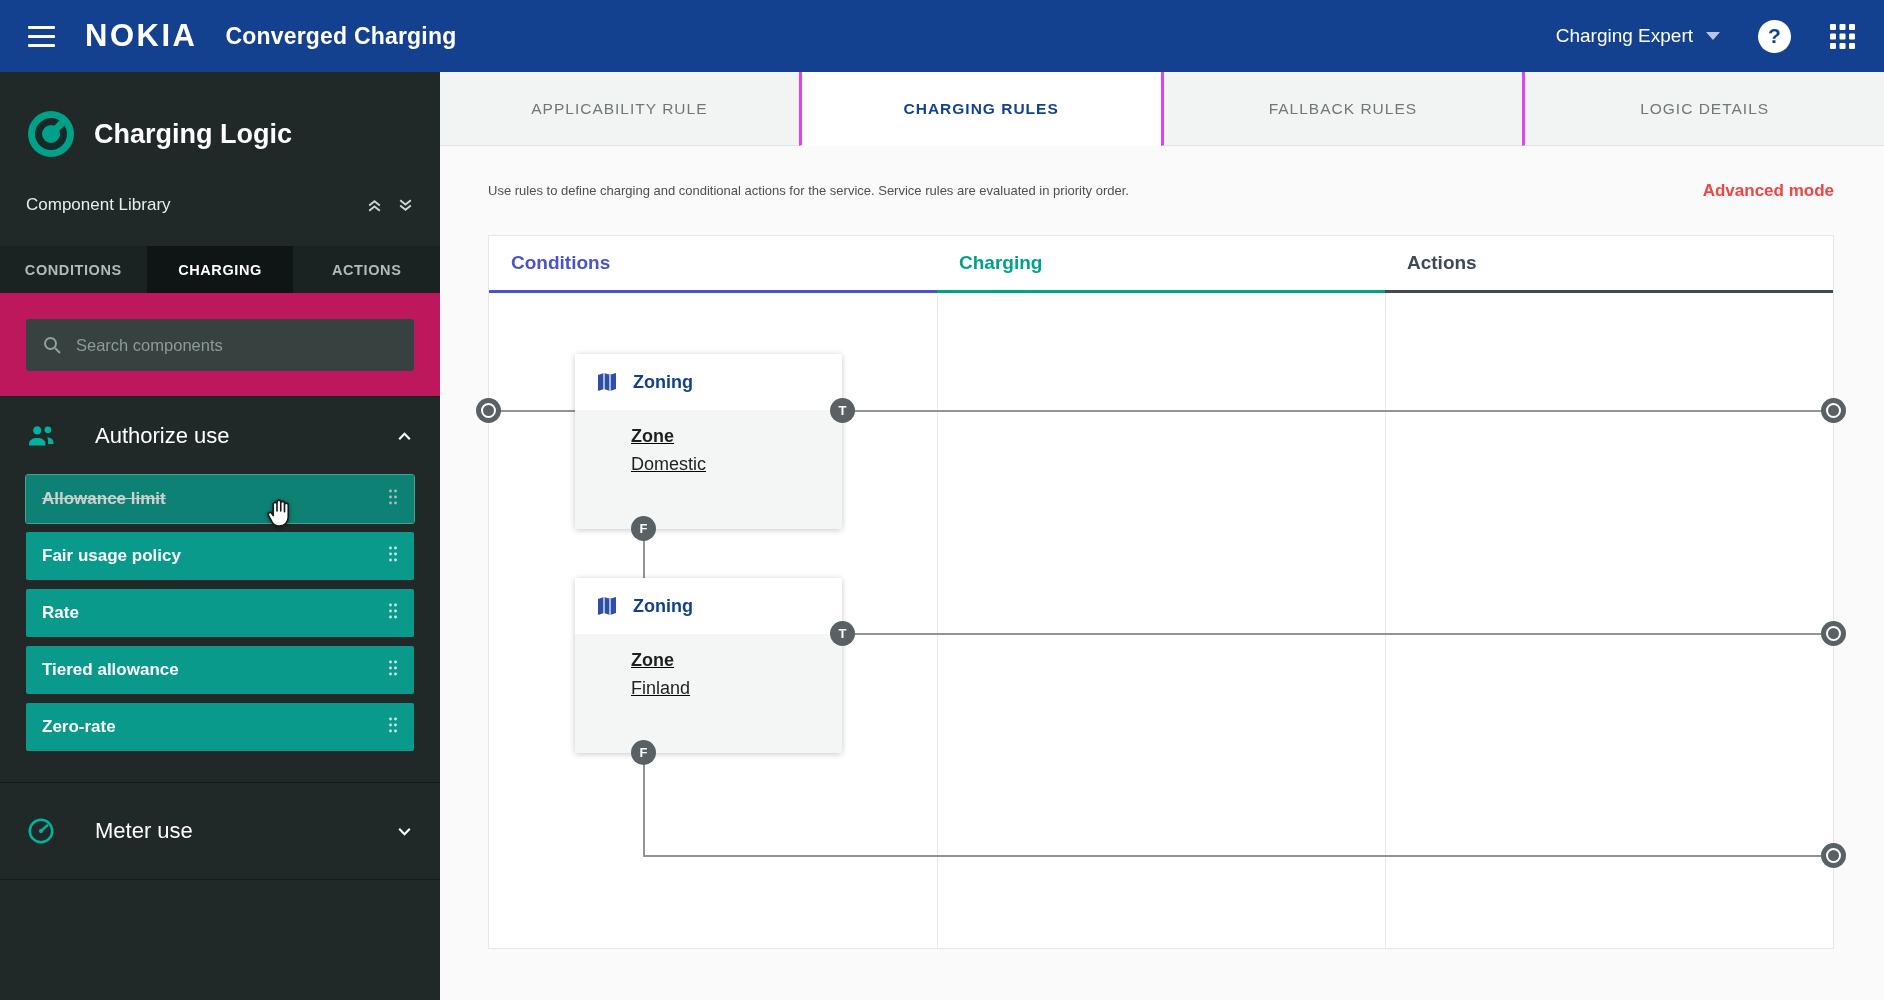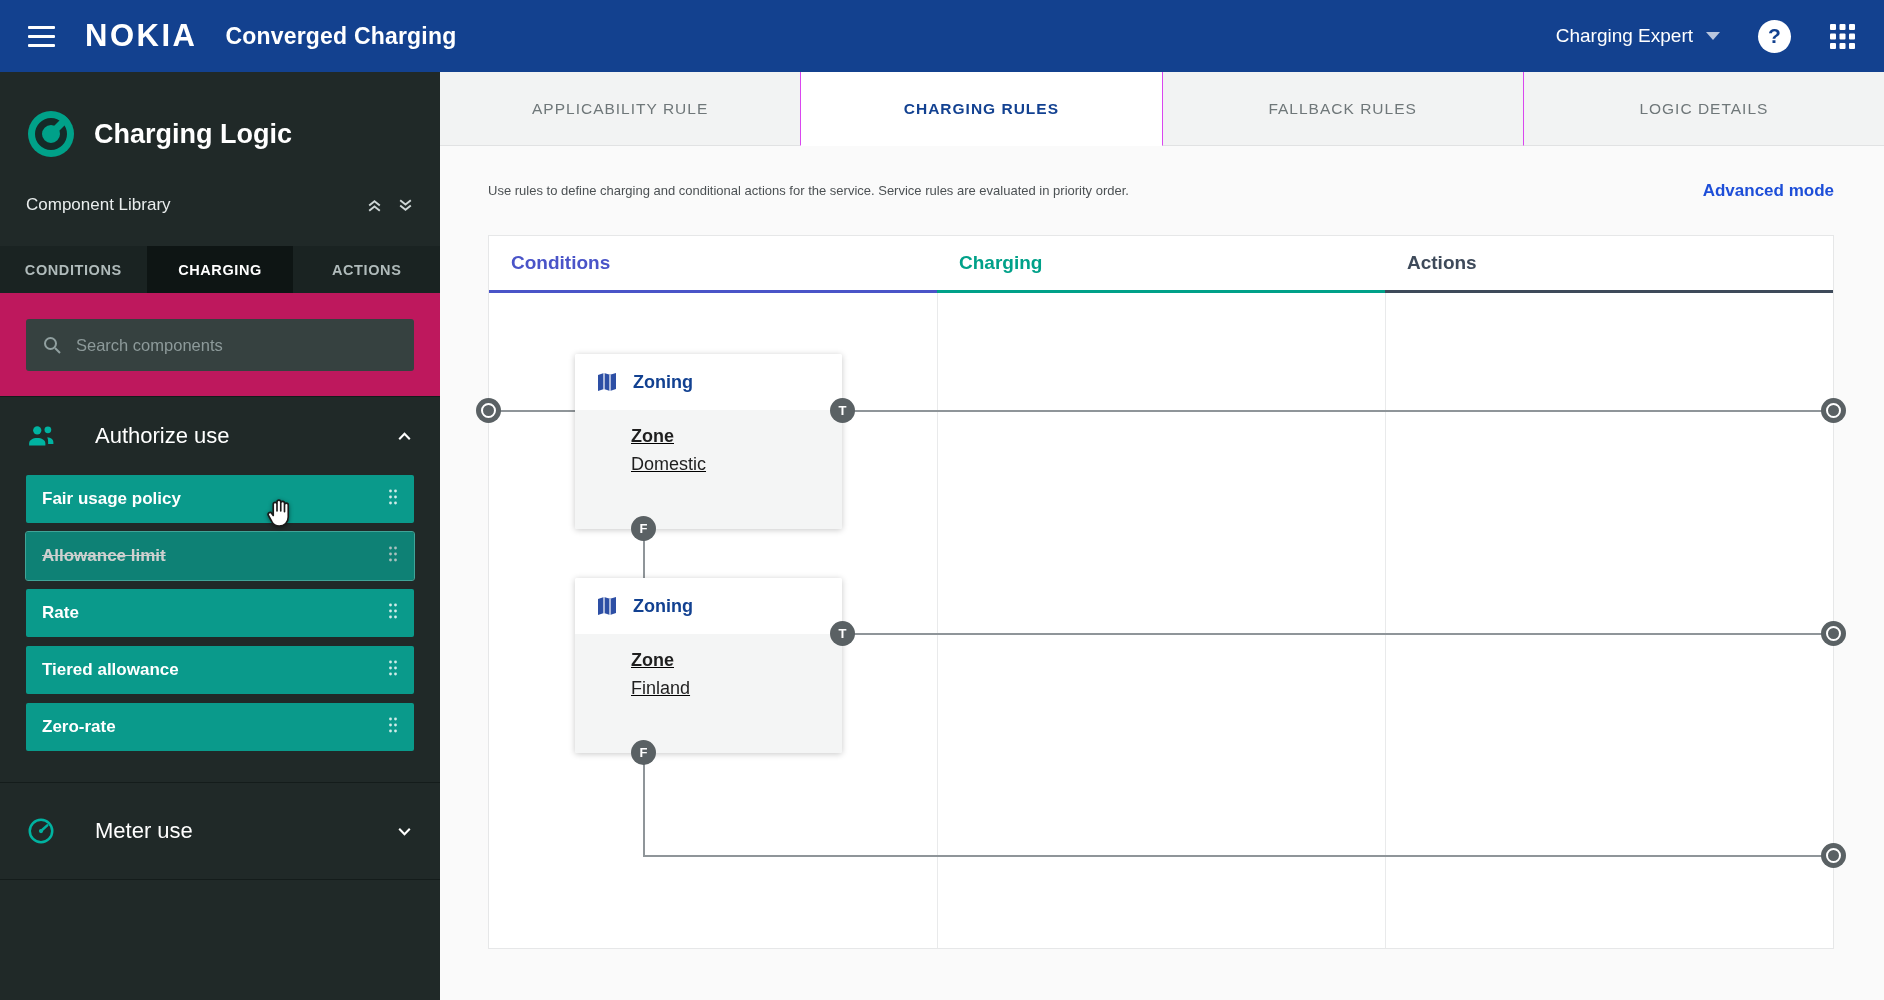--- a/index.html
+++ b/index.html
@@ -43,26 +43,26 @@
   .item-label { font-size:17px; font-weight:700; color:#fff; }
   .handle { margin-left:auto; opacity:.9; }
   .item.dragging { opacity:.78; outline:1px solid #49c7b8; }
   .item.dragging .item-label { text-decoration:line-through; }
   .sep { border-top:1px solid #141c1b; }
   .drag-cursor { position:absolute; left:262px; top:424px; z-index:10; pointer-events:none; filter:drop-shadow(0 1px 2px rgba(0,0,0,.45)); }
 
   
   .main { flex:1; display:flex; flex-direction:column; background:#fafafa; min-width:0; }
   .main-tabs { display:flex; height:74px;justify-content:space-between; }
-  .main-tab { flex:1; display:flex; align-items:center; justify-content:center; font-size:15.5px; letter-spacing:1px; color:#6f7779; background:#f2f3f3; border-bottom:1px solid #e1e2e3; border-left:1px solid #d946ef; cursor:pointer; }
+  .main-tab { flex:1; display:flex; align-items:center; justify-content:center; font-size:15.5px; letter-spacing:1px; color:#6f7779; background:#f2f3f3; border-bottom:1px solid #e1e2e3; border-left:3px solid #d946ef; cursor:pointer; }
   .main-tab:first-child { border-left:none; }
   .main-tab.active { background:#fff; color:#124191; font-weight:700; border-bottom-color:transparent; }
   .desc-row { height:89px; display:flex; align-items:center; justify-content:space-between; padding:0 50px 0 48px; }
   .desc { font-size:13px; color:#4c5154; }
-  .advanced { font-size:17px; font-weight:700; color:#1d4ed8; cursor:pointer; text-decoration:none; }
+  .advanced { font-size:17px; font-weight:700; color:#ef4444; cursor:pointer; text-decoration:none; }
 
   
   .canvas { margin:0 50px 0 48px; height:714px; background:#fff; border:1px solid #e6e7e8; display:flex; flex-direction:column; }
   .col-headers { display:flex; height:57px; flex-shrink:0; }
   .col-header { flex:1; display:flex; align-items:center; padding-left:22px; font-size:19px; font-weight:600; }
   .col-header.c0 { color:#4a54c8; border-bottom:3px solid #4a54c8; }
   .col-header.c1 { color:#00a189; border-bottom:3px solid #00a189; }
   .col-header.c2 { color:#3e4a5a; border-bottom:3px solid #3e4a5a; }
   .canvas-body { position:relative; flex:1; }
   .vdiv { position:absolute; top:0; bottom:0; width:1px; background:#e9eaeb; }
@@ -173,35 +173,35 @@
         <circle cx="17.5" cy="7" r="2.7"></circle>
         <path d="M17 12.9c2.9.3 4.9 1.8 4.9 4v1.4h-4.2v-1.6c0-1.5-.2-2.8-.7-3.8z"></path>
       </svg>
       <span class="group-label">Authorize use</span>
       <svg width="19" height="19" viewBox="0 0 18 18" fill="none" stroke="#fff" stroke-width="2">
           <path d="M4 11.5L9 6.5l5 5"></path>
         </svg>
     </div>
 
     <div class="items">
+      <div class="item dragging">
+        <span class="item-label">Allowance limit</span>
+        <span class="handle">
+          <svg width="10" height="18" viewBox="0 0 10 18" fill="rgba(255,255,255,.9)">
+              <circle cx="2.5" cy="3" r="1.4"></circle>
+              <circle cx="7.5" cy="3" r="1.4"></circle>
+              <circle cx="2.5" cy="9" r="1.4"></circle>
+              <circle cx="7.5" cy="9" r="1.4"></circle>
+              <circle cx="2.5" cy="15" r="1.4"></circle>
+              <circle cx="7.5" cy="15" r="1.4"></circle>
+            </svg>
+        </span>
+      </div>
       <div class="item">
         <span class="item-label">Fair usage policy</span>
-        <span class="handle">
-          <svg width="10" height="18" viewBox="0 0 10 18" fill="rgba(255,255,255,.9)">
-              <circle cx="2.5" cy="3" r="1.4"></circle>
-              <circle cx="7.5" cy="3" r="1.4"></circle>
-              <circle cx="2.5" cy="9" r="1.4"></circle>
-              <circle cx="7.5" cy="9" r="1.4"></circle>
-              <circle cx="2.5" cy="15" r="1.4"></circle>
-              <circle cx="7.5" cy="15" r="1.4"></circle>
-            </svg>
-        </span>
-      </div>
-      <div class="item dragging">
-        <span class="item-label">Allowance limit</span>
         <span class="handle">
           <svg width="10" height="18" viewBox="0 0 10 18" fill="rgba(255,255,255,.9)">
               <circle cx="2.5" cy="3" r="1.4"></circle>
               <circle cx="7.5" cy="3" r="1.4"></circle>
               <circle cx="2.5" cy="9" r="1.4"></circle>
               <circle cx="7.5" cy="9" r="1.4"></circle>
               <circle cx="2.5" cy="15" r="1.4"></circle>
               <circle cx="7.5" cy="15" r="1.4"></circle>
             </svg>
         </span>

